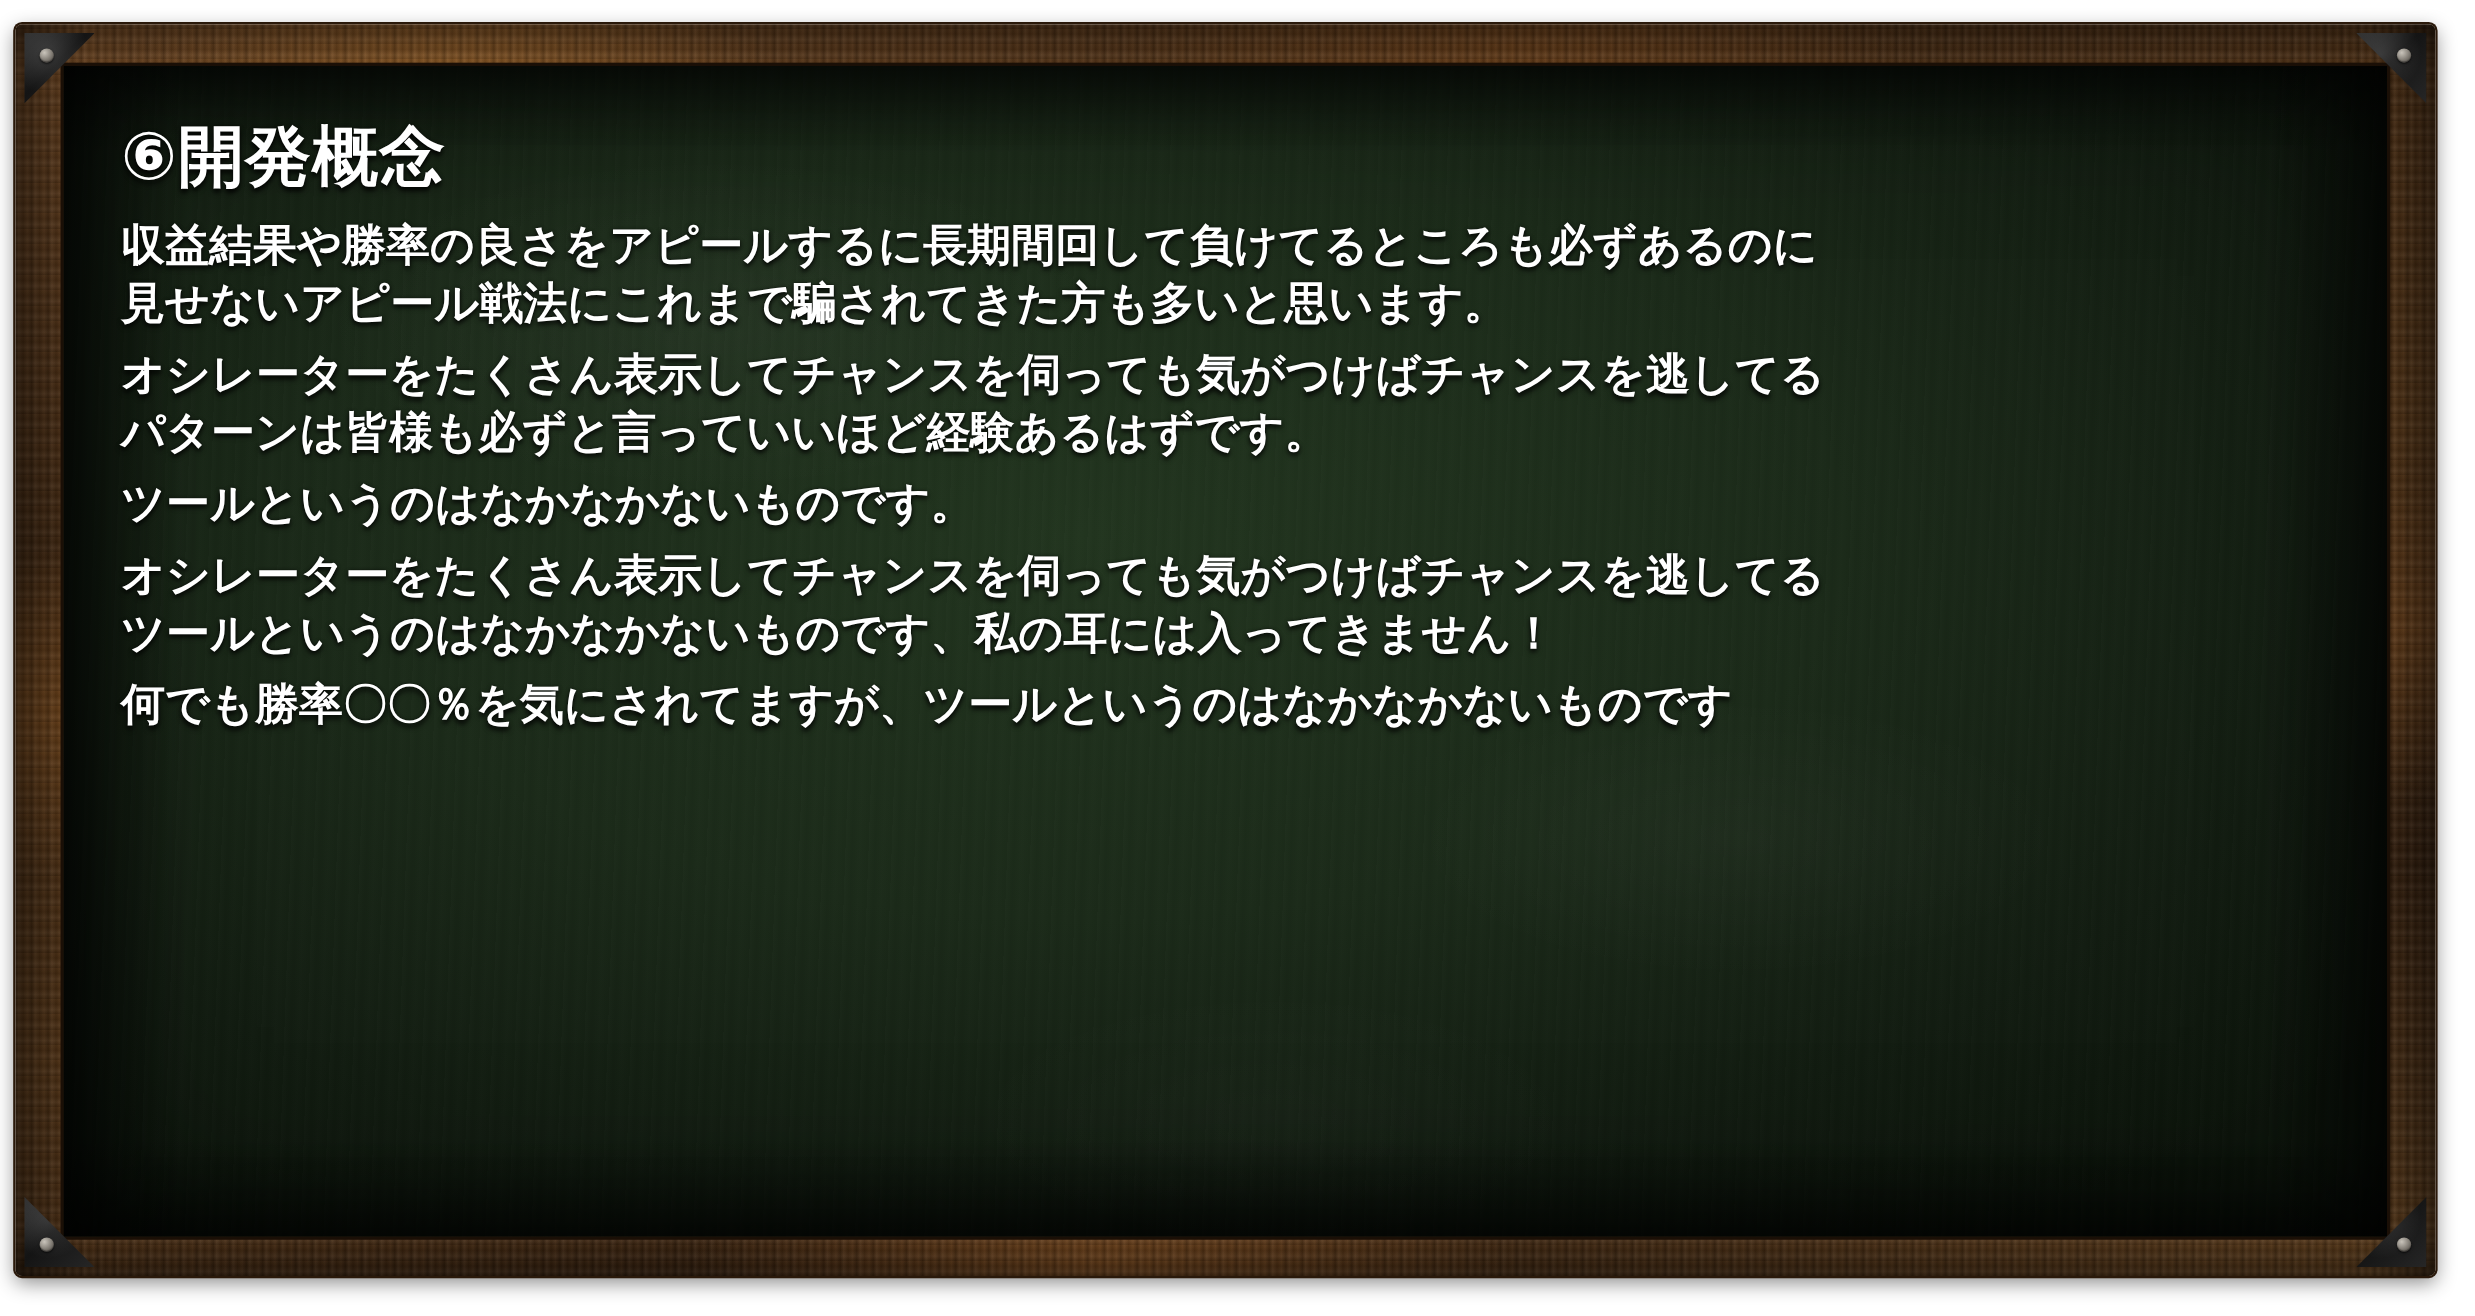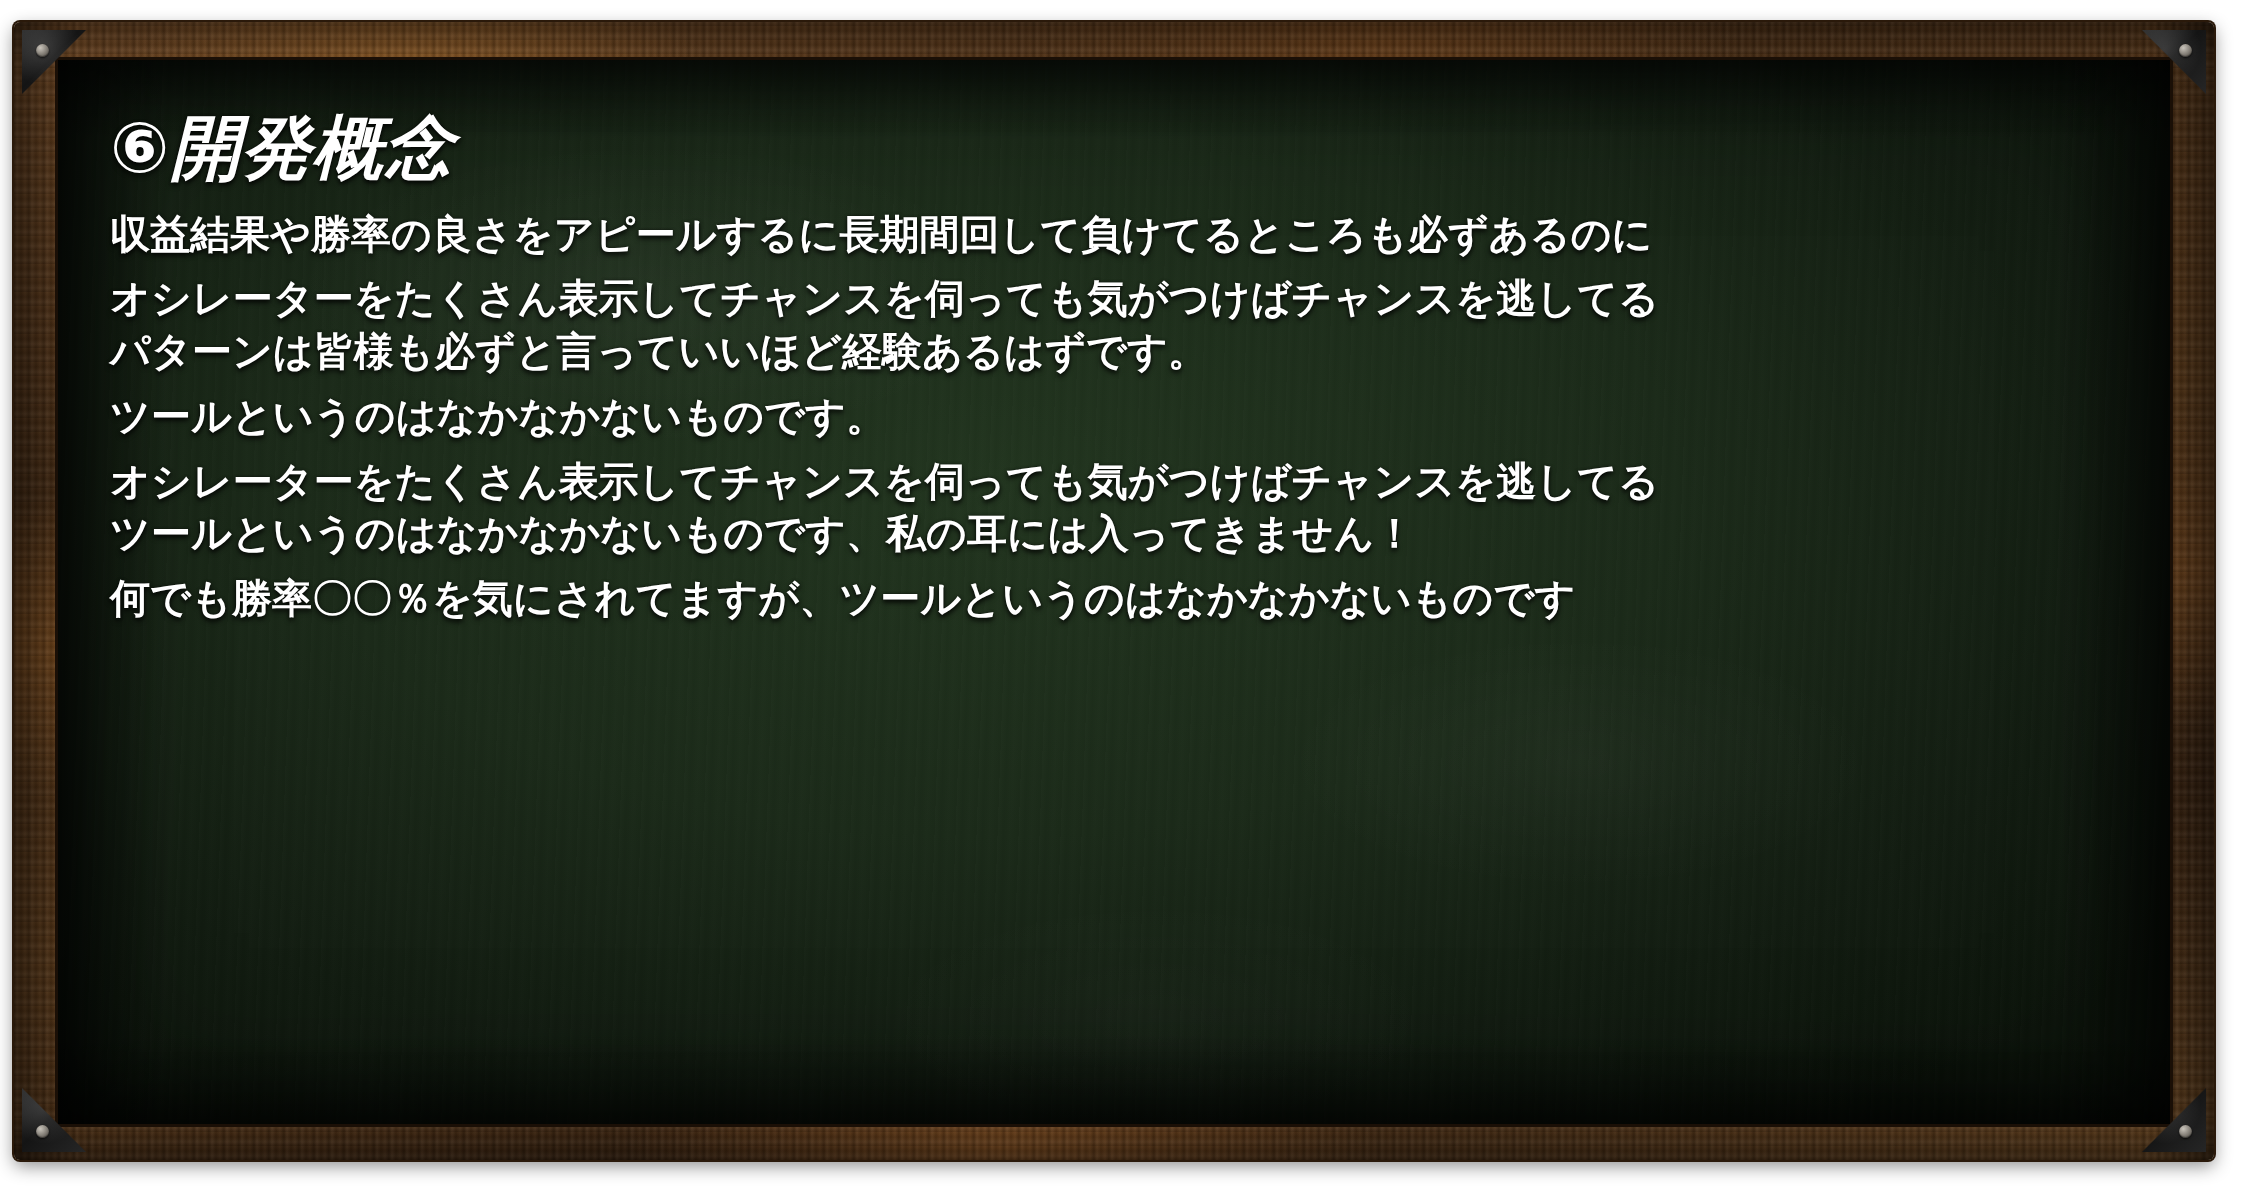--- a/index.html
+++ b/index.html
@@ -146,30 +146,29 @@
       linear-gradient(to top,    rgba(0,0,0,0.50) 0px, rgba(0,0,0,0) 90px);
   }
 
   
   #board-content {
     position: relative;
     z-index: 2;
   }
 
   #board-title {
-    font-size: 70px;
+    font-size: 60px;
     font-weight: bold;
     color: #ffffff;
     letter-spacing: 1px;
     line-height: 1.05;
     margin: 0 0 22px 0;
     text-shadow:
       0 3px 5px rgba(0,0,0,0.85),
       0 0 3px rgba(0,0,0,0.6);
-    font-style: italic;
   }
 
   .para {
     margin: 0 0 12px 0;
   }
   .para:last-child { margin-bottom: 0; }
 
   .board-line {
     font-size: 40px;
     font-weight: bold;
@@ -200,20 +199,21 @@
     <div class="rivet r4"></div>
 
     <div id="chalkboard">
       <div id="board-content">
 
         <h1 id="board-title">⑥開発概念</h1>
 
         <div id="board-body">
             <div class="para">
               <div class="board-line">収益結果や勝率の良さをアピールするに長期間回して負けてるところも必ずあるのに</div>
+              <div class="board-line">見せないアピール戦法にこれまで騙されてきた方も多いと思います。</div>
             </div>
             <div class="para">
               <div class="board-line">オシレーターをたくさん表示してチャンスを伺っても気がつけばチャンスを逃してる</div>
               <div class="board-line">パターンは皆様も必ずと言っていいほど経験あるはずです。</div>
             </div>
             <div class="para">
               <div class="board-line">ツールというのはなかなかないものです。</div>
             </div>
             <div class="para">
               <div class="board-line">オシレーターをたくさん表示してチャンスを伺っても気がつけばチャンスを逃してる</div>

